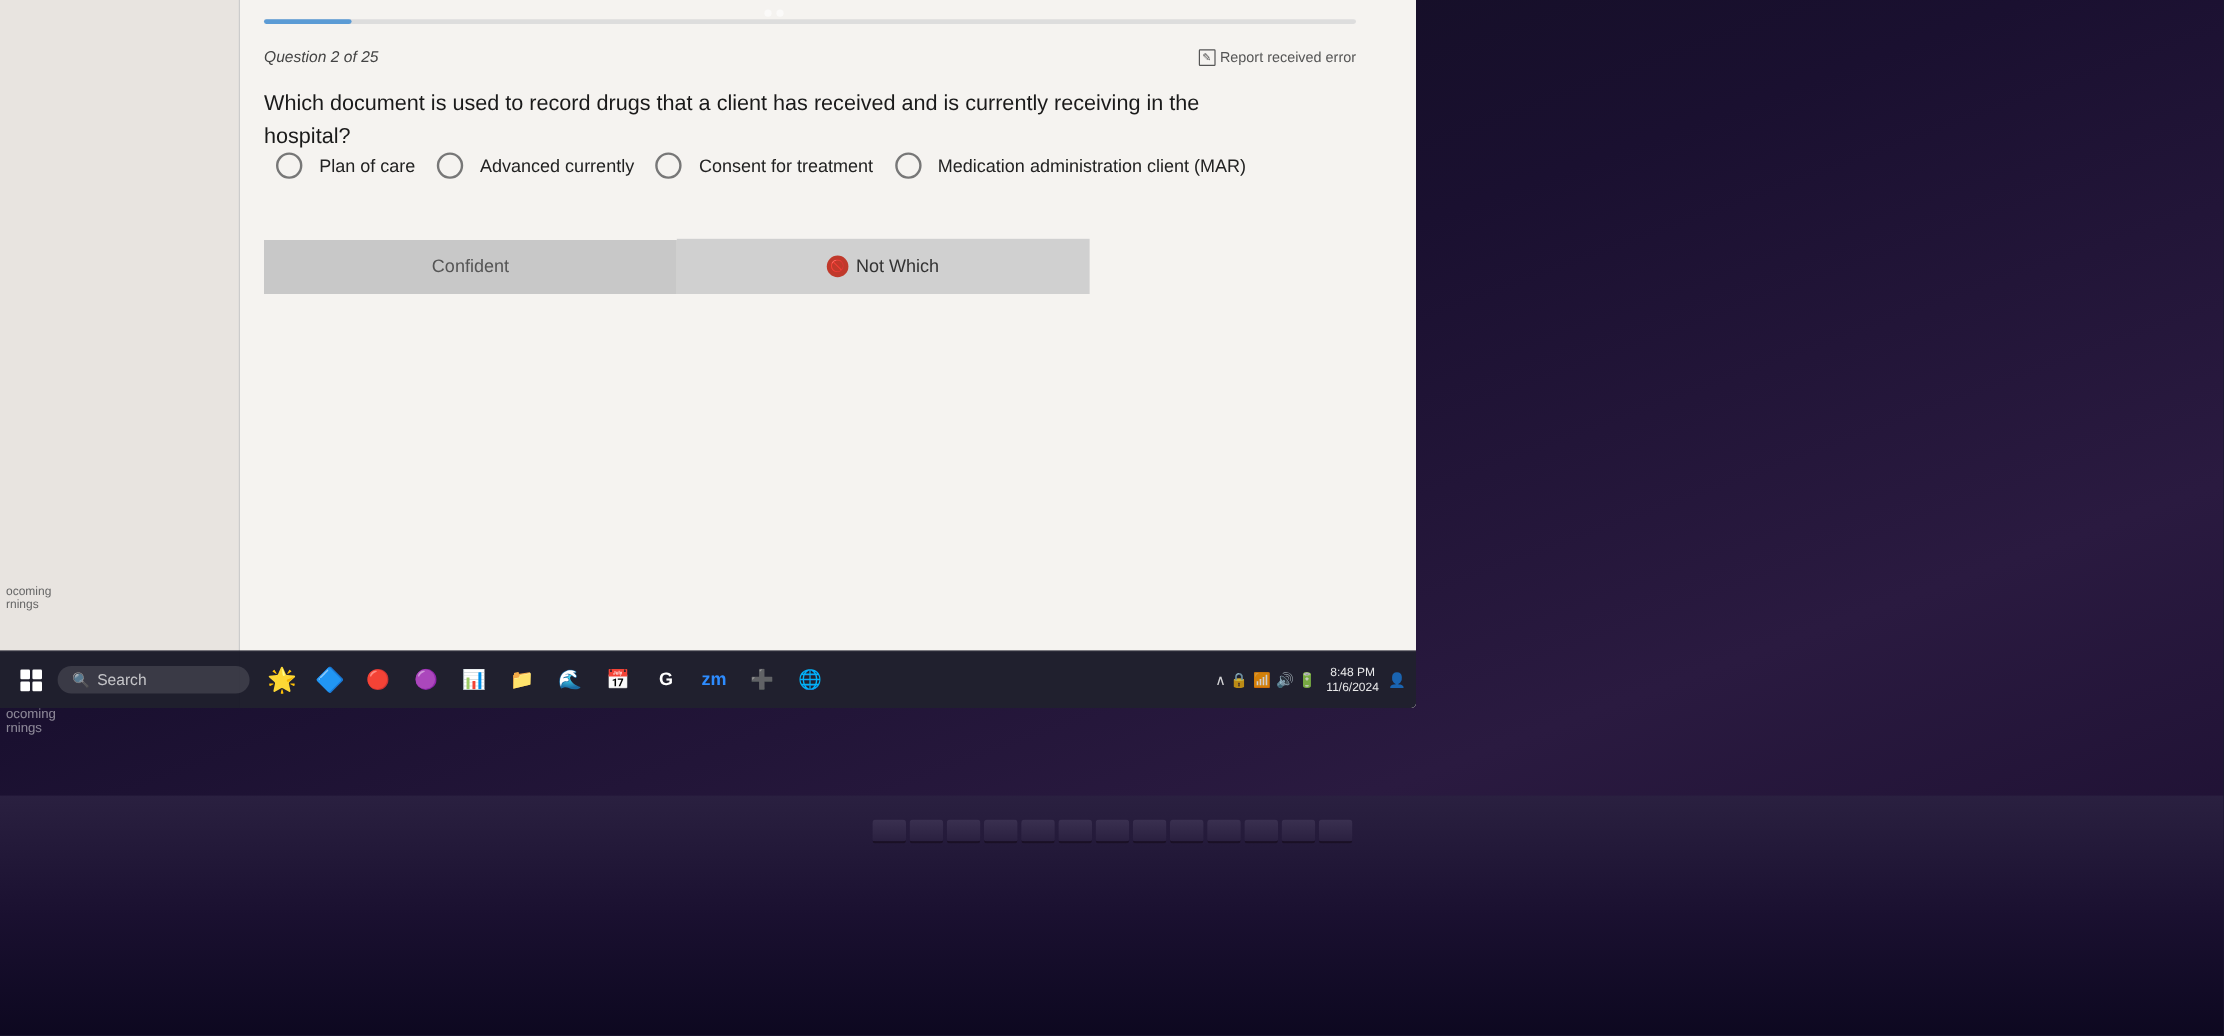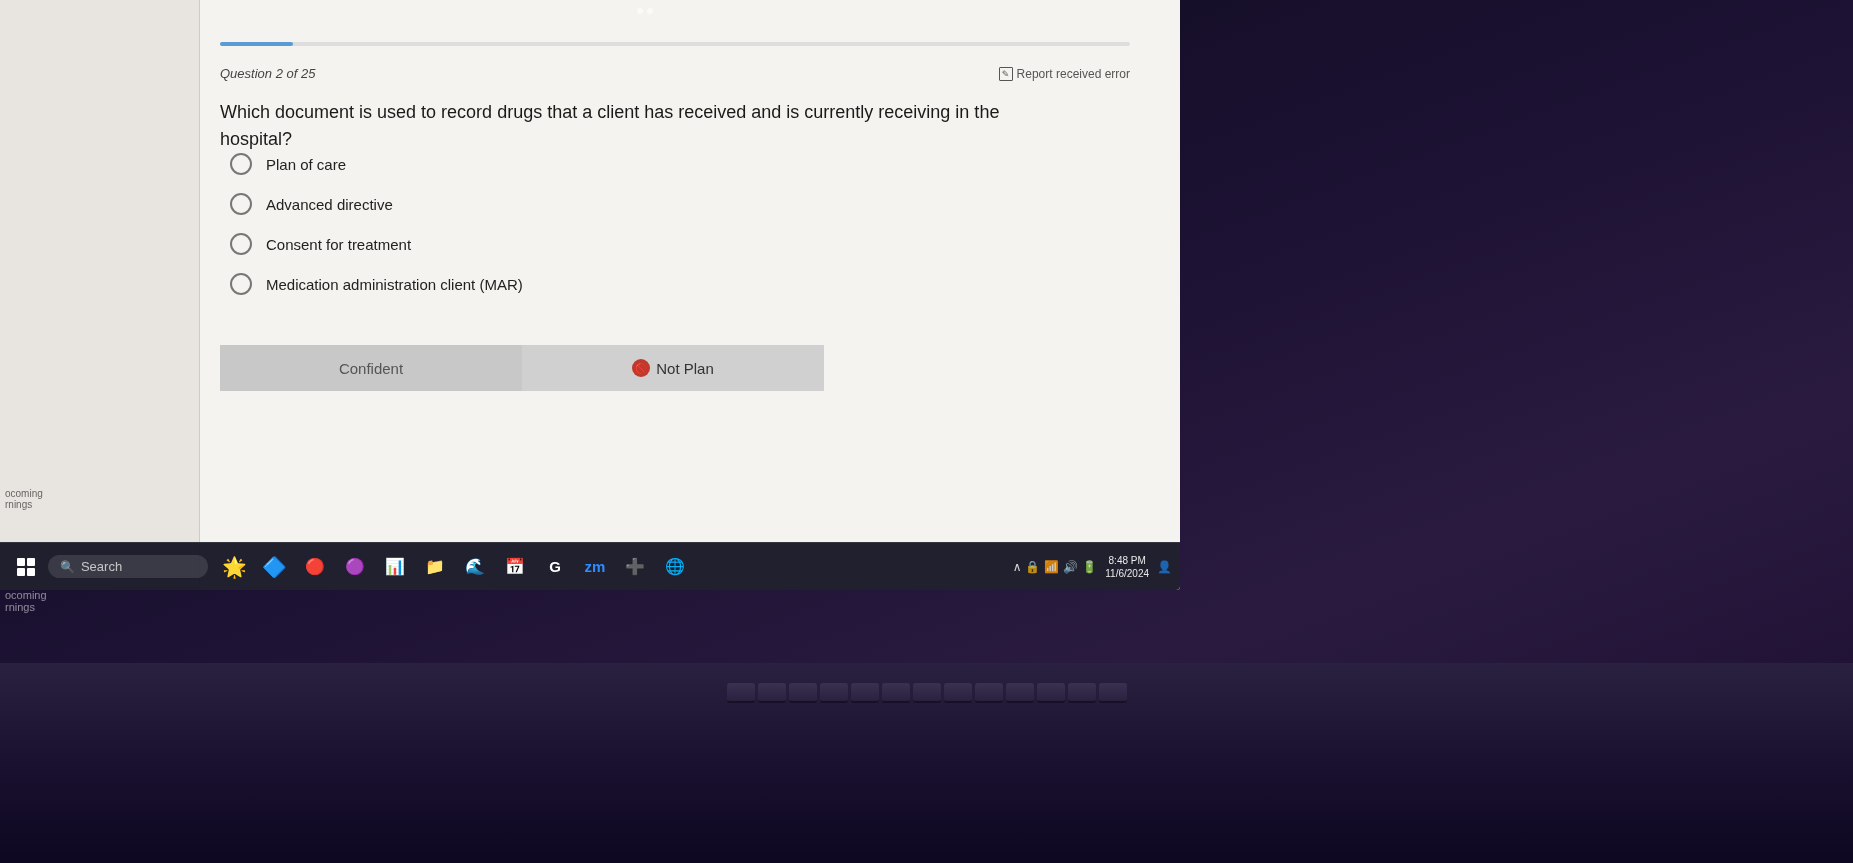--- a/index.html
+++ b/index.html
@@ -32,21 +32,21 @@
     }
 
     
     .quiz-container {
       position: absolute;
       top: 0;
       left: 200px;
       right: 0;
       bottom: 0;
       background: #f5f3f0;
-      padding: 42px 50px 30px 20px;
+      padding: 16px 50px 30px 20px;
     }
 
     .progress-bar-container {
       height: 4px;
       background: #ddd;
       margin-bottom: 20px;
       border-radius: 2px;
     }
     .progress-bar-fill {
       height: 100%;
@@ -91,21 +91,21 @@
       font-size: 18px;
       font-weight: 400;
       color: #1a1a1a;
       line-height: 1.5;
       max-width: 780px;
     }
 
     .options-list {
       list-style: none;
       display: flex;
-      flex-direction: column;
+      flex-direction: row;
       gap: 18px;
       padding-left: 10px;
     }
 
     .option-item {
       display: flex;
       align-items: center;
       gap: 14px;
       cursor: pointer;
     }
@@ -120,21 +120,22 @@
     }
 
     .option-label {
       font-size: 15px;
       color: #222;
     }
 
     .action-buttons {
       display: flex;
       margin-top: 50px;
-      width: 604px;
+      width: 688px;
+      align-items: center;
     }
 
     .btn-confident {
       flex: 1;
       padding: 14px;
       background: #c8c8c8;
       color: #555;
       border: none;
       font-size: 15px;
       cursor: pointer;
@@ -384,37 +385,37 @@
 
     <div class="question-text">Which document is used to record drugs that a client has received and is currently receiving in the hospital?</div>
 
     <ul class="options-list">
       <li class="option-item">
         <div class="radio-circle"></div>
         <span class="option-label">Plan of care</span>
       </li>
       <li class="option-item">
         <div class="radio-circle"></div>
-        <span class="option-label">Advanced directive</span>
+        <span class="option-label">Advanced currently</span>
       </li>
       <li class="option-item">
         <div class="radio-circle"></div>
         <span class="option-label">Consent for treatment</span>
       </li>
       <li class="option-item">
         <div class="radio-circle"></div>
         <span class="option-label">Medication administration client (MAR)</span>
       </li>
     </ul>
 
     <div class="action-buttons">
       <button class="btn-confident">Confident</button>
       <button class="btn-not-sure">
         <span class="not-sure-icon">🚫</span>
-        <span>Not Plan</span>
+        <span>Not Which</span>
       </button>
     </div>
 
   </div>
 
   <div class="taskbar">
 
     <div class="taskbar-start">
       <div class="start-icon">
         <div class="start-icon-square"></div>

